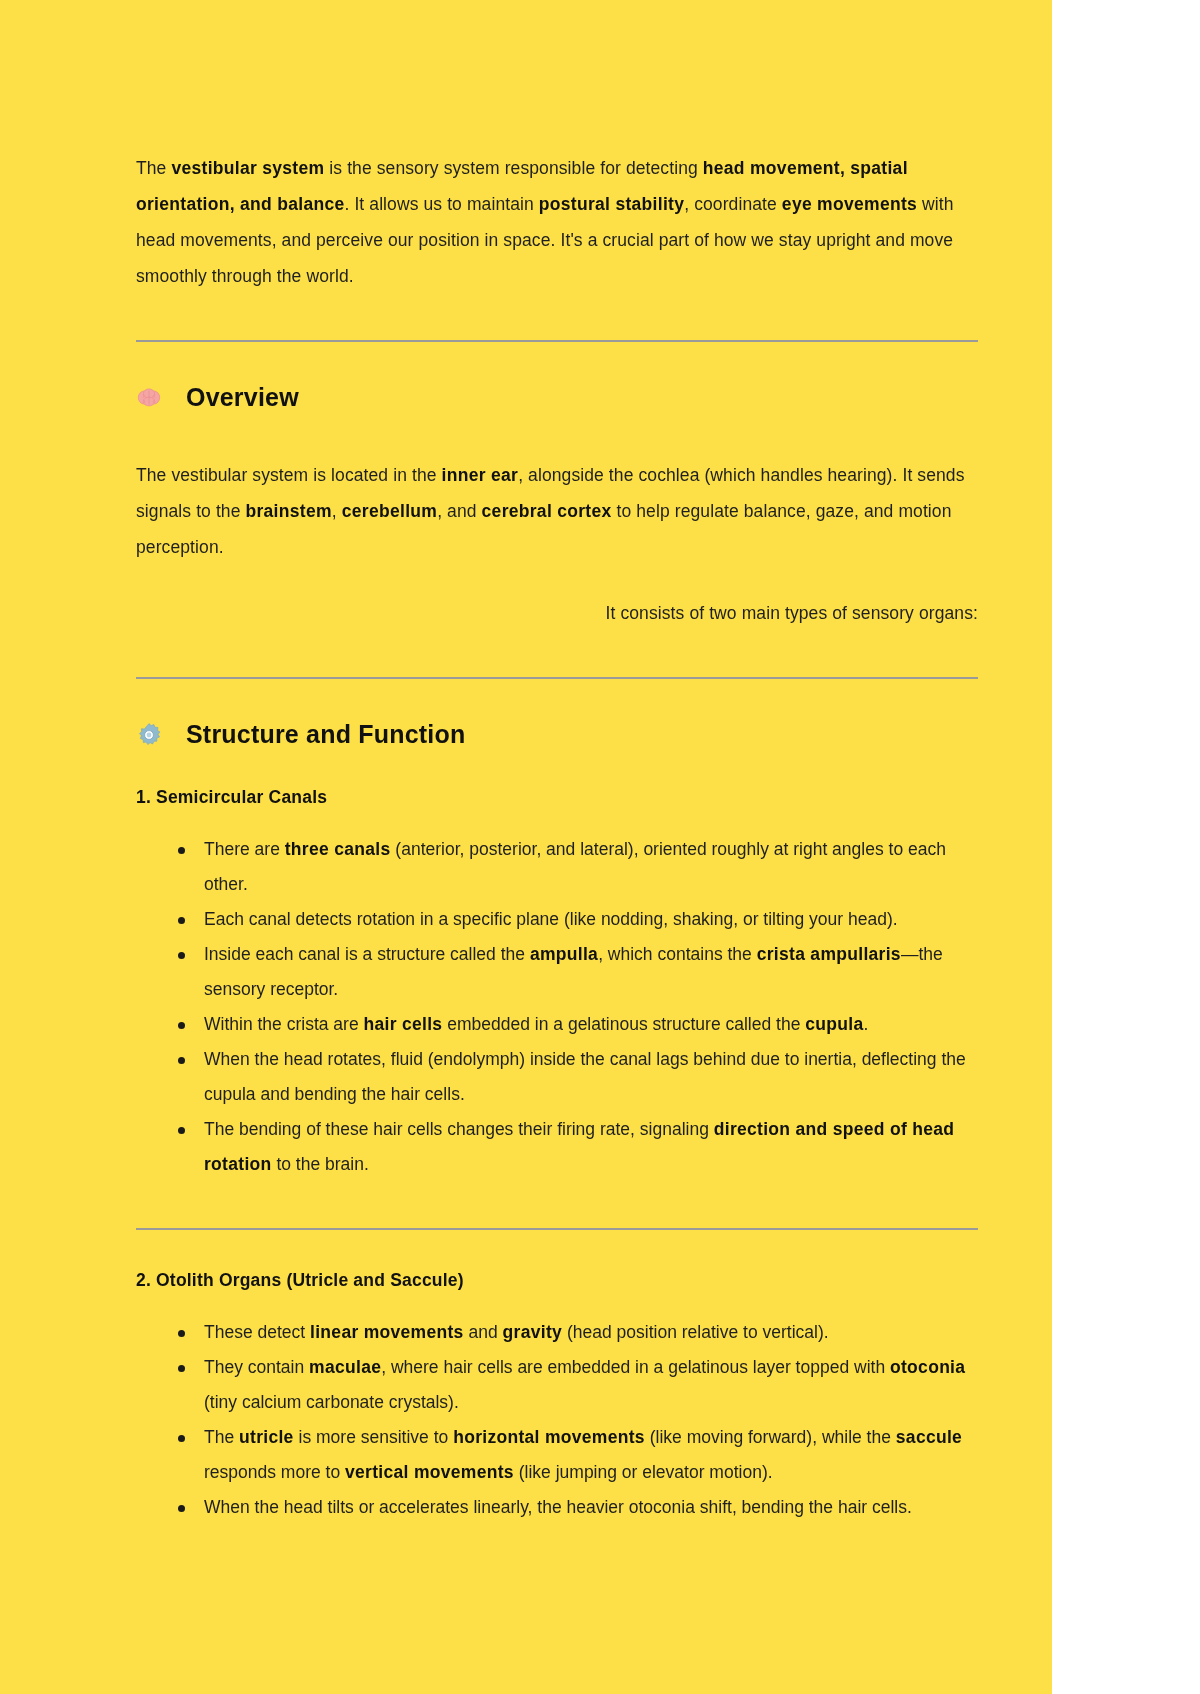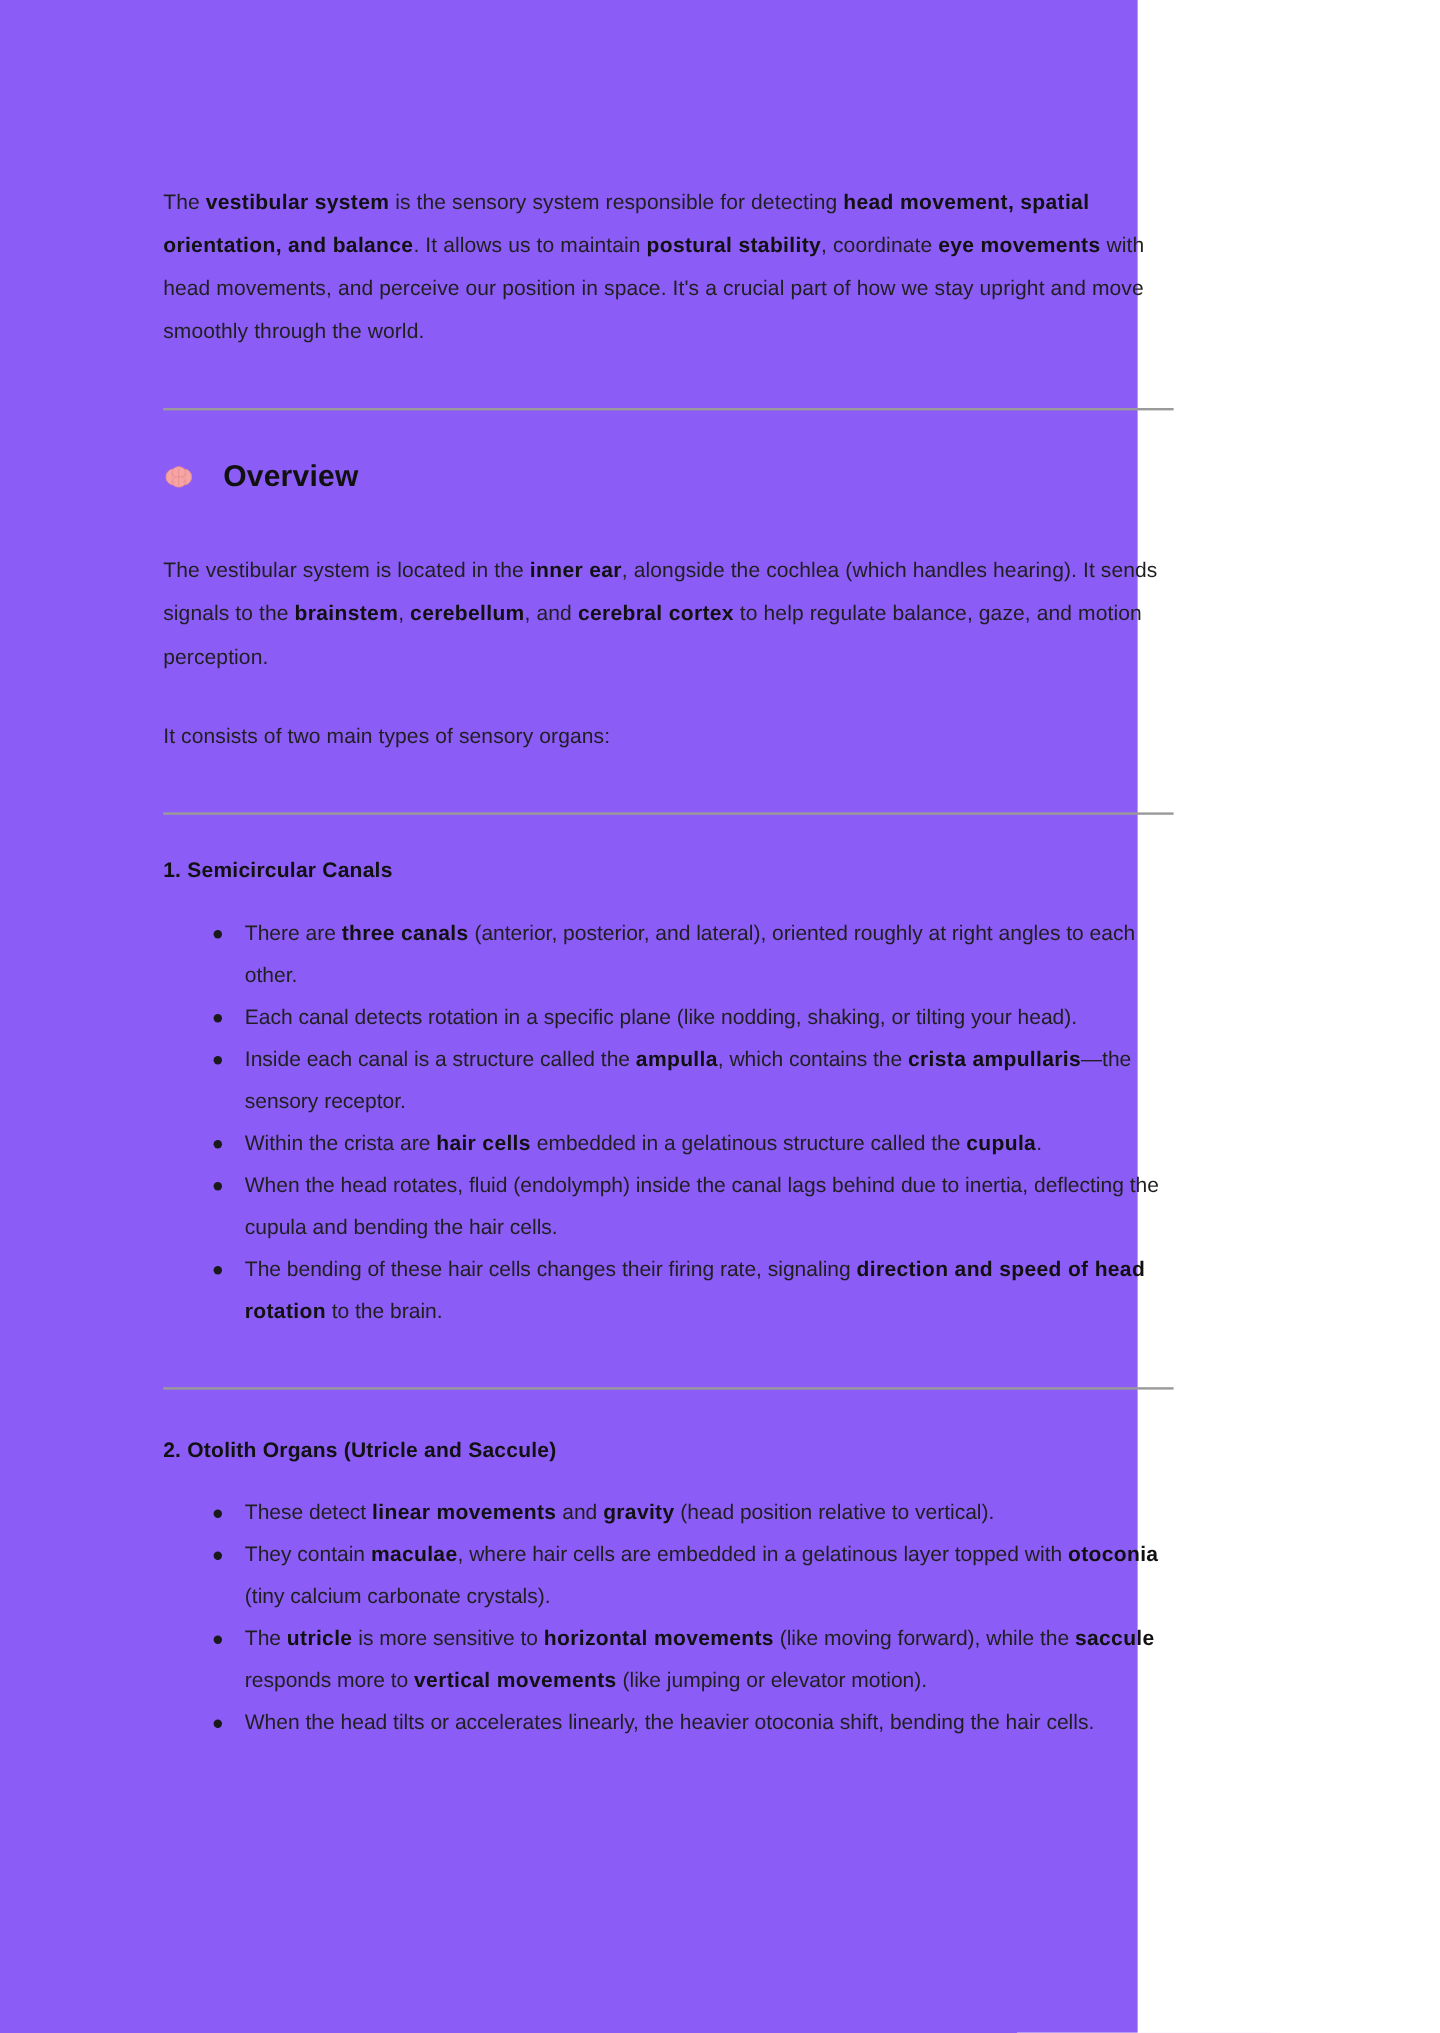--- a/index.html
+++ b/index.html
@@ -9,38 +9,39 @@
   }
   body {
     width: 1200px;
     height: 1694px;
     font-family: "Liberation Sans", sans-serif;
     color: #202020;
     -webkit-font-smoothing: antialiased;
   }
   .page {
     position: relative;
-    width: 948px;
+    width: 1052px;
     height: 1694px;
-    background: #8b5cf6;
+    background: #fde047;
     box-sizing: border-box;
     padding: 150px 222px 0 136px;
   }
   .doc {
     width: 842px;
   }
   p.para {
     font-size: 17.5px;
     line-height: 36px;
     margin: 0 0 0 0;
     color: #1f1f1f;
     letter-spacing: 0.1px;
   }
   p.para + p.para {
     margin-top: 30px;
+    text-align: right;
   }
   b, strong {
     font-weight: bold;
     color: #111111;
     letter-spacing: 0.3px;
   }
   hr.rule {
     border: none;
     border-top: 2px solid #9a9a9a;
     margin: 46px 0 0 0;
@@ -140,20 +141,32 @@
       </span>
       <span>Overview</span>
     </h2>
 
     <p class="para" style="margin-top:44px">The vestibular system is located in the <b>inner ear</b>, alongside the cochlea (which handles hearing). It sends signals to the <b>brainstem</b>, <b>cerebellum</b>, and <b>cerebral cortex</b> to help regulate balance, gaze, and motion perception.</p>
     <p class="para">It consists of two main types of sensory organs:</p>
 
 
     <hr class="rule">
 
+    <h2 class="section">
+      <span class="emoji-icon">
+        <svg width="26" height="26" viewBox="0 0 26 26" aria-hidden="true">
+          <g fill="#8fb9cd" stroke="#7aa6bb" stroke-width="0.6">
+            <path d="M13 1.6 l2.1 2.0 2.8 -1.1 1.1 2.8 3.0 0.2 -0.5 2.9 2.5 1.6 -1.9 2.3 1.4 2.6 -2.7 1.3 0.1 3.0 -2.9 0.1 -1.3 2.7 -2.6 -1.3 -2.3 1.9 -1.6 -2.5 -2.9 0.5 -0.2 -3.0 -2.8 -1.1 1.1 -2.8 -2.0 -2.1 2.3 -1.9 -0.3 -3.0 3.0 0.3 1.9 -2.3 z"></path>
+          </g>
+          <circle cx="13" cy="13" r="4.4" fill="#ffffff" stroke="#7aa6bb" stroke-width="0.8"></circle>
+          <circle cx="13" cy="13" r="2.4" fill="#b6d4e2"></circle>
+        </svg>
+      </span>
+      <span>Structure and Function</span>
+    </h2>
 
     <h3 class="subsection">1. Semicircular Canals</h3>
     <ul class="bullets">
         <li>There are <b>three canals</b> (anterior, posterior, and lateral), oriented roughly at right angles to each other.</li>
         <li>Each canal detects rotation in a specific plane (like nodding, shaking, or tilting your head).</li>
         <li>Inside each canal is a structure called the <b>ampulla</b>, which contains the <b>crista ampullaris</b>—the sensory receptor.</li>
         <li>Within the crista are <b>hair cells</b> embedded in a gelatinous structure called the <b>cupula</b>.</li>
         <li>When the head rotates, fluid (endolymph) inside the canal lags behind due to inertia, deflecting the cupula and bending the hair cells.</li>
         <li>The bending of these hair cells changes their firing rate, signaling <b>direction and speed of head rotation</b> to the brain.</li>
       </ul>

